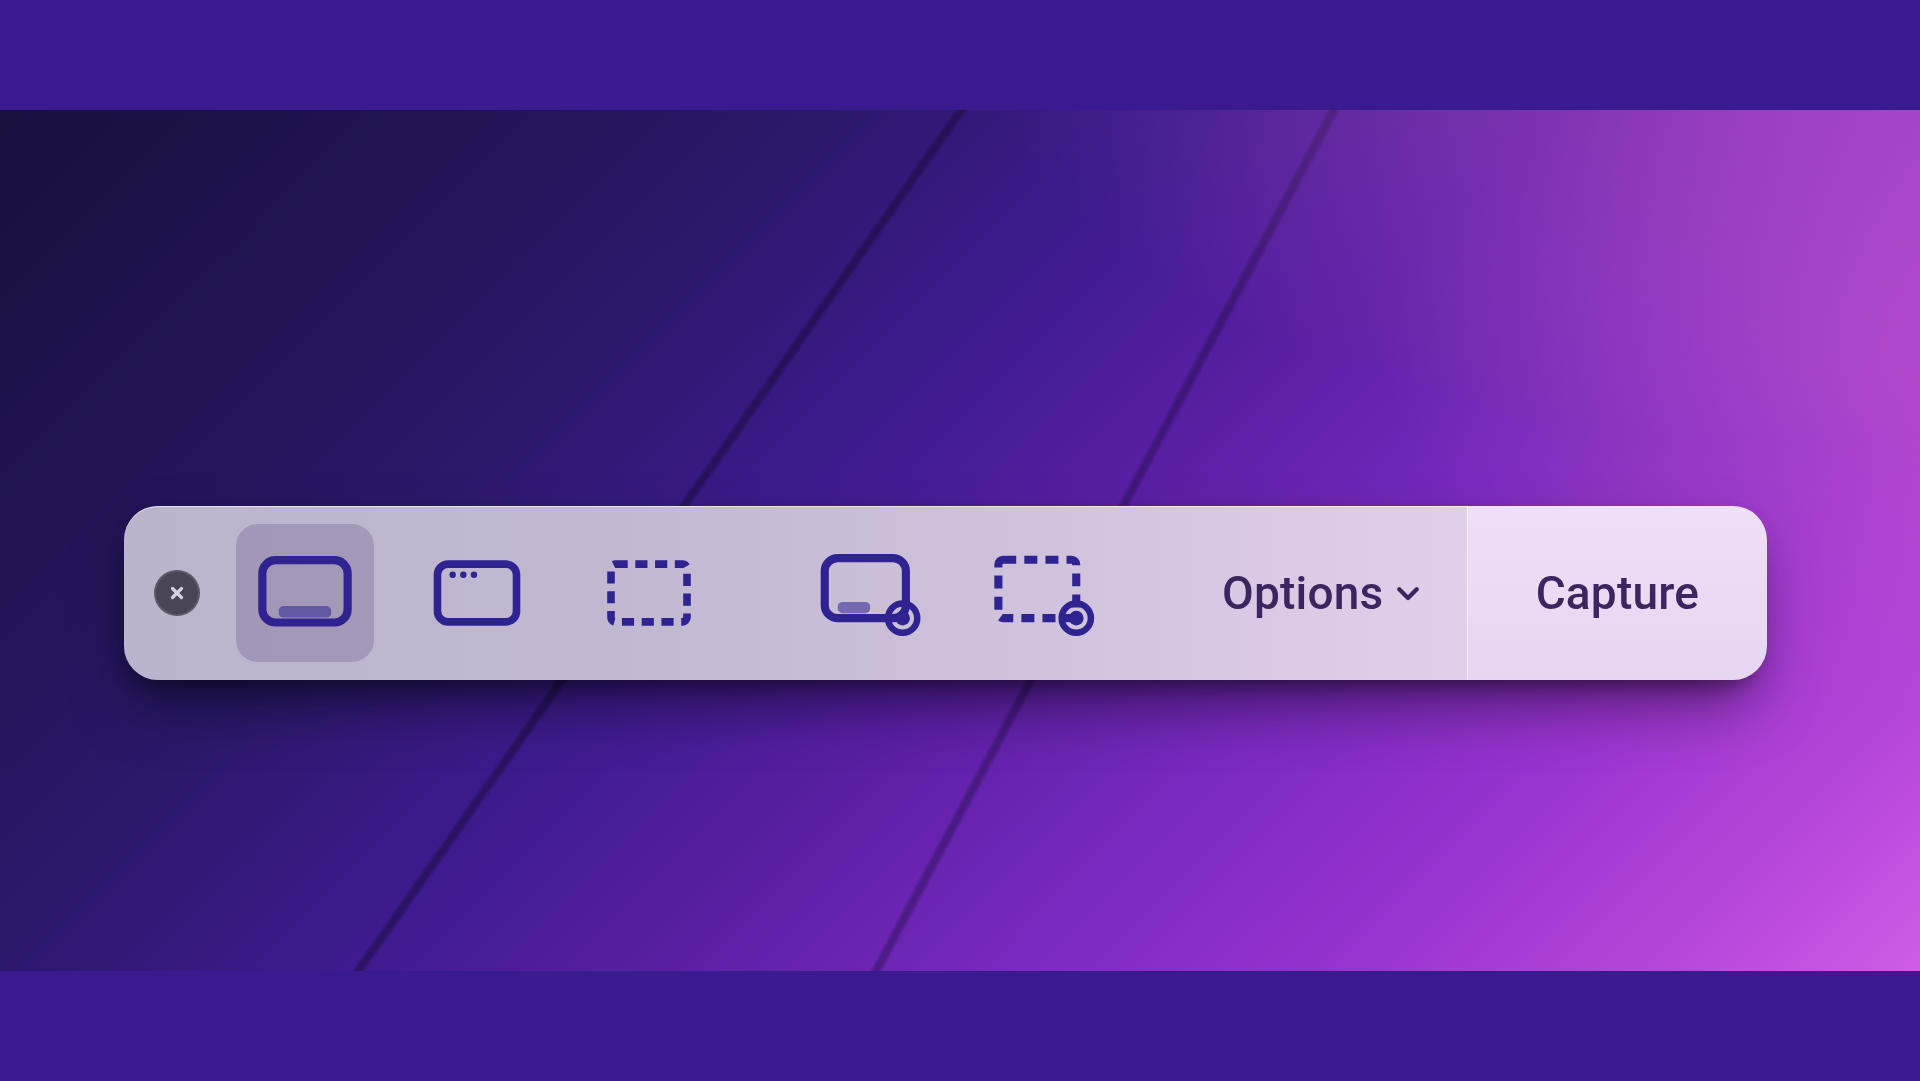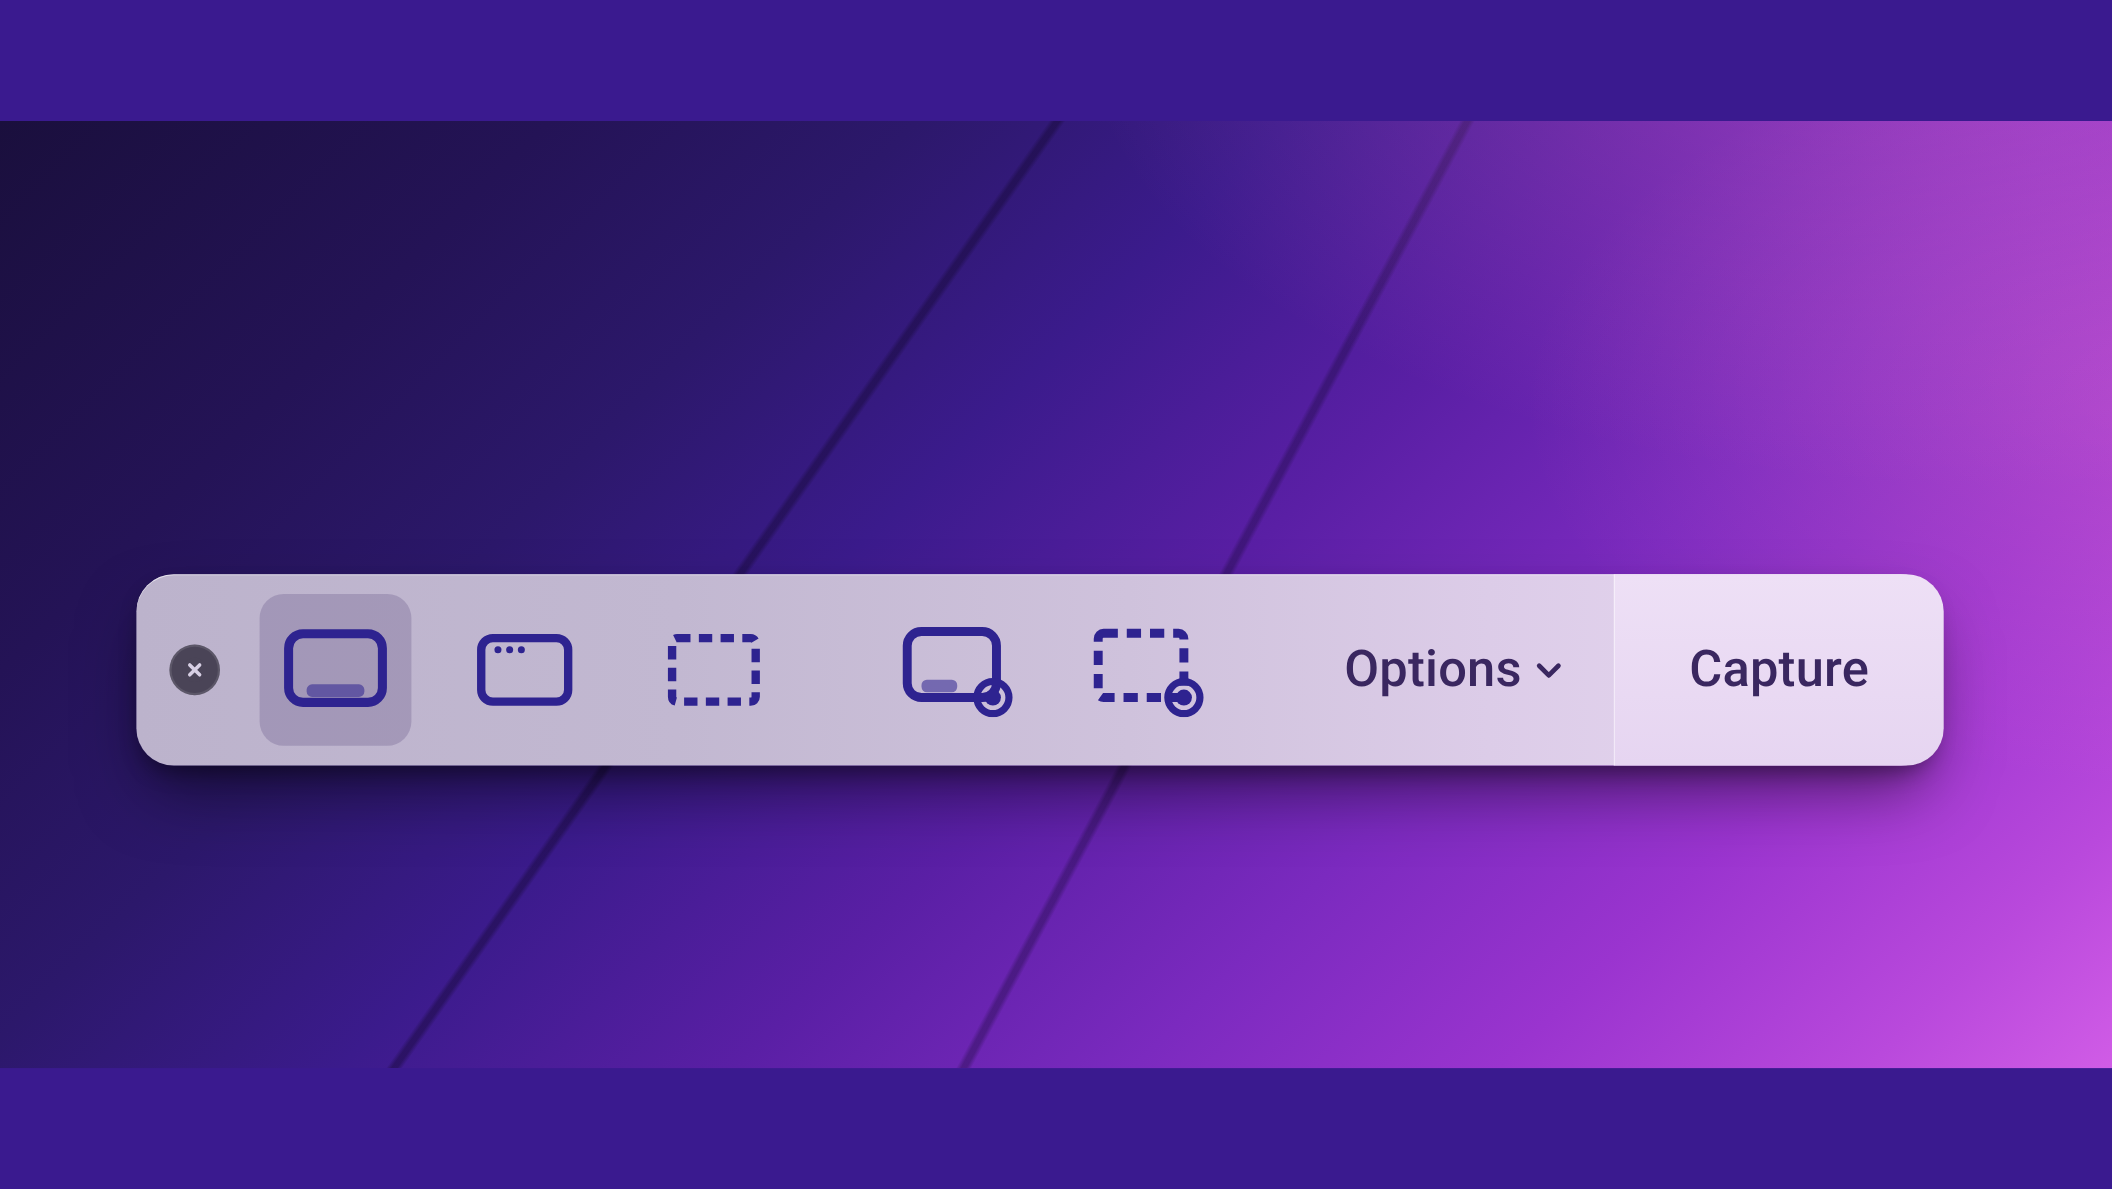--- a/index.html
+++ b/index.html
@@ -88,21 +88,20 @@
         #c2b8d1 30%,
         #cfc2dc 55%,
         #dccce8 75%,
         #e8d9f1 100%);
       box-shadow:
         0 30px 60px -10px rgba(0,0,0,.5),
         0 10px 20px -6px rgba(0,0,0,.4),
         inset 0 1px 0 rgba(255,255,255,.6);
       display: flex;
       align-items: center;
-      margin-top: 16px;
     }
 
     .toolbar .segment {
       display: flex;
       align-items: center;
       height: 100%;
     }
 
     .toolbar .divider {
       width: 1px;

